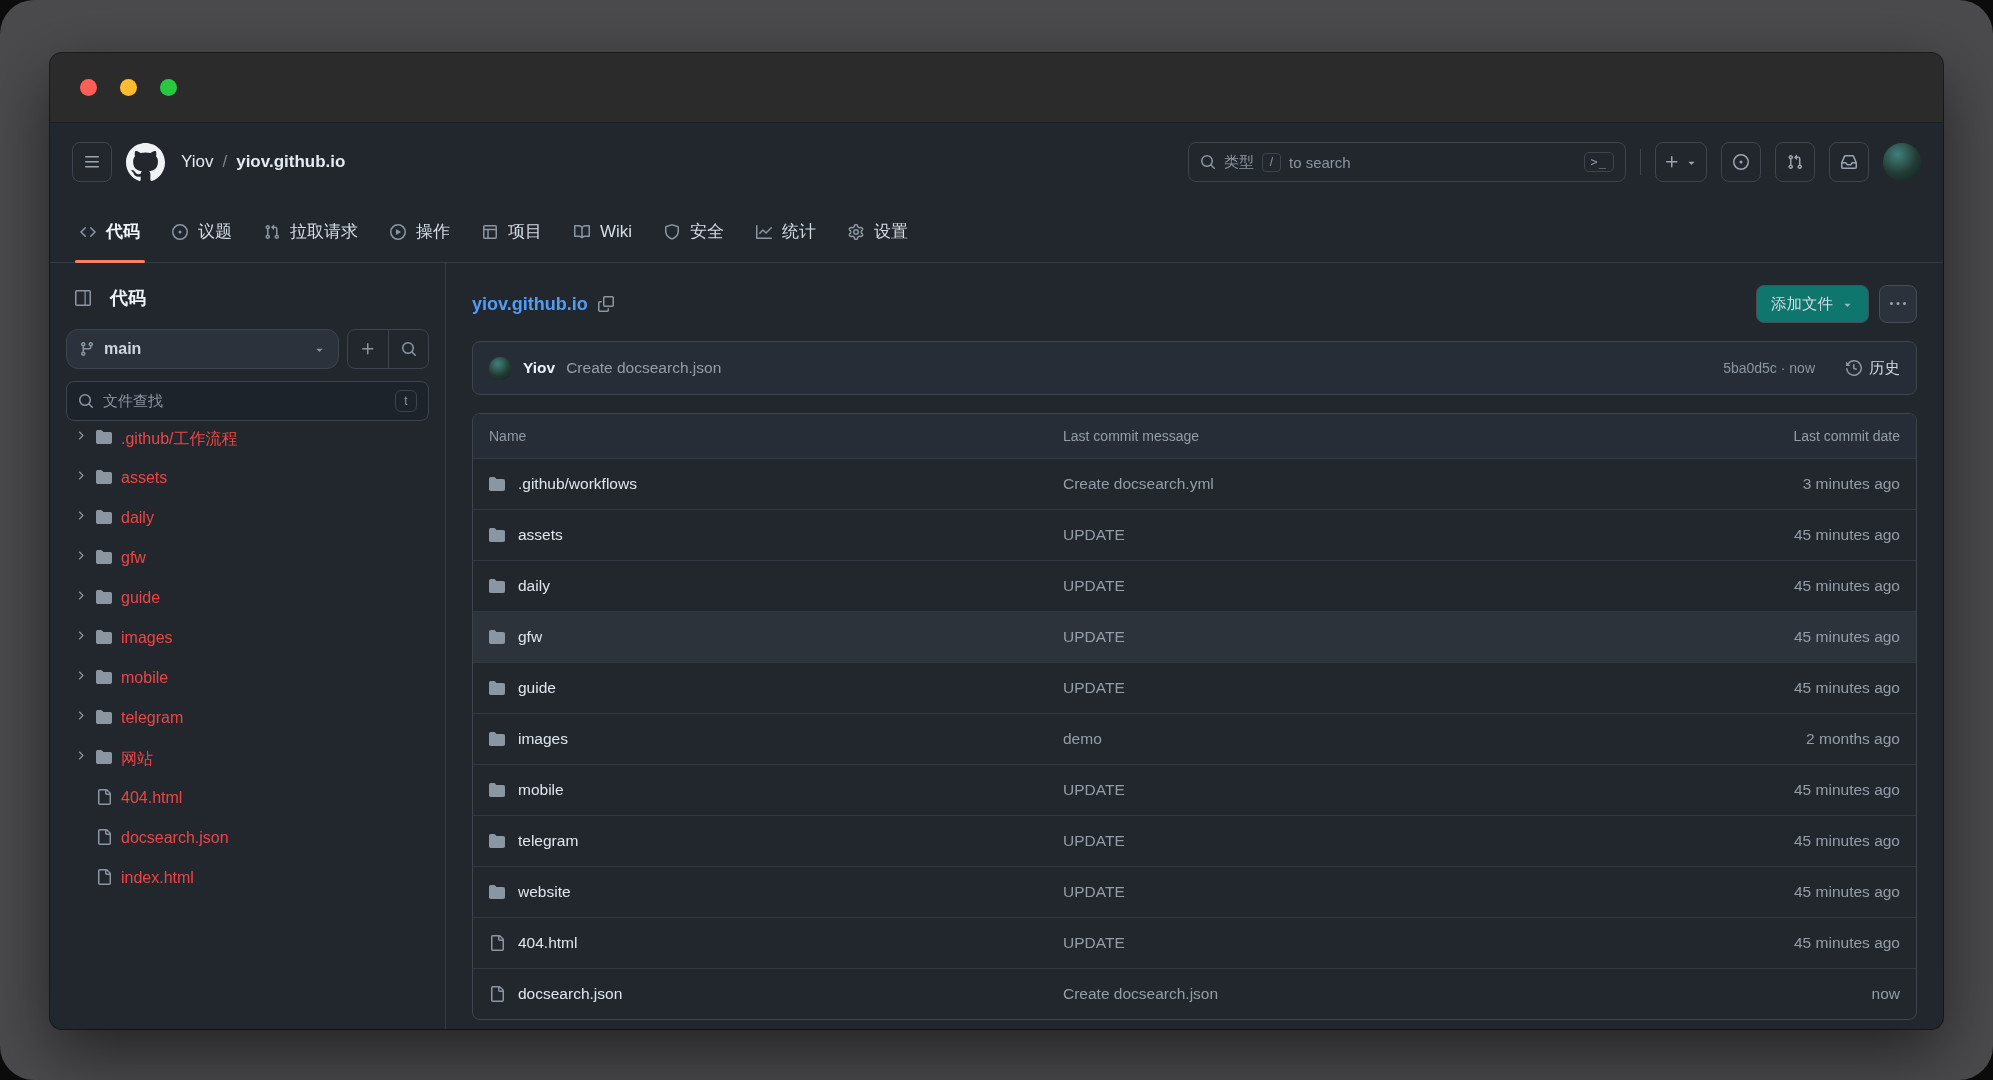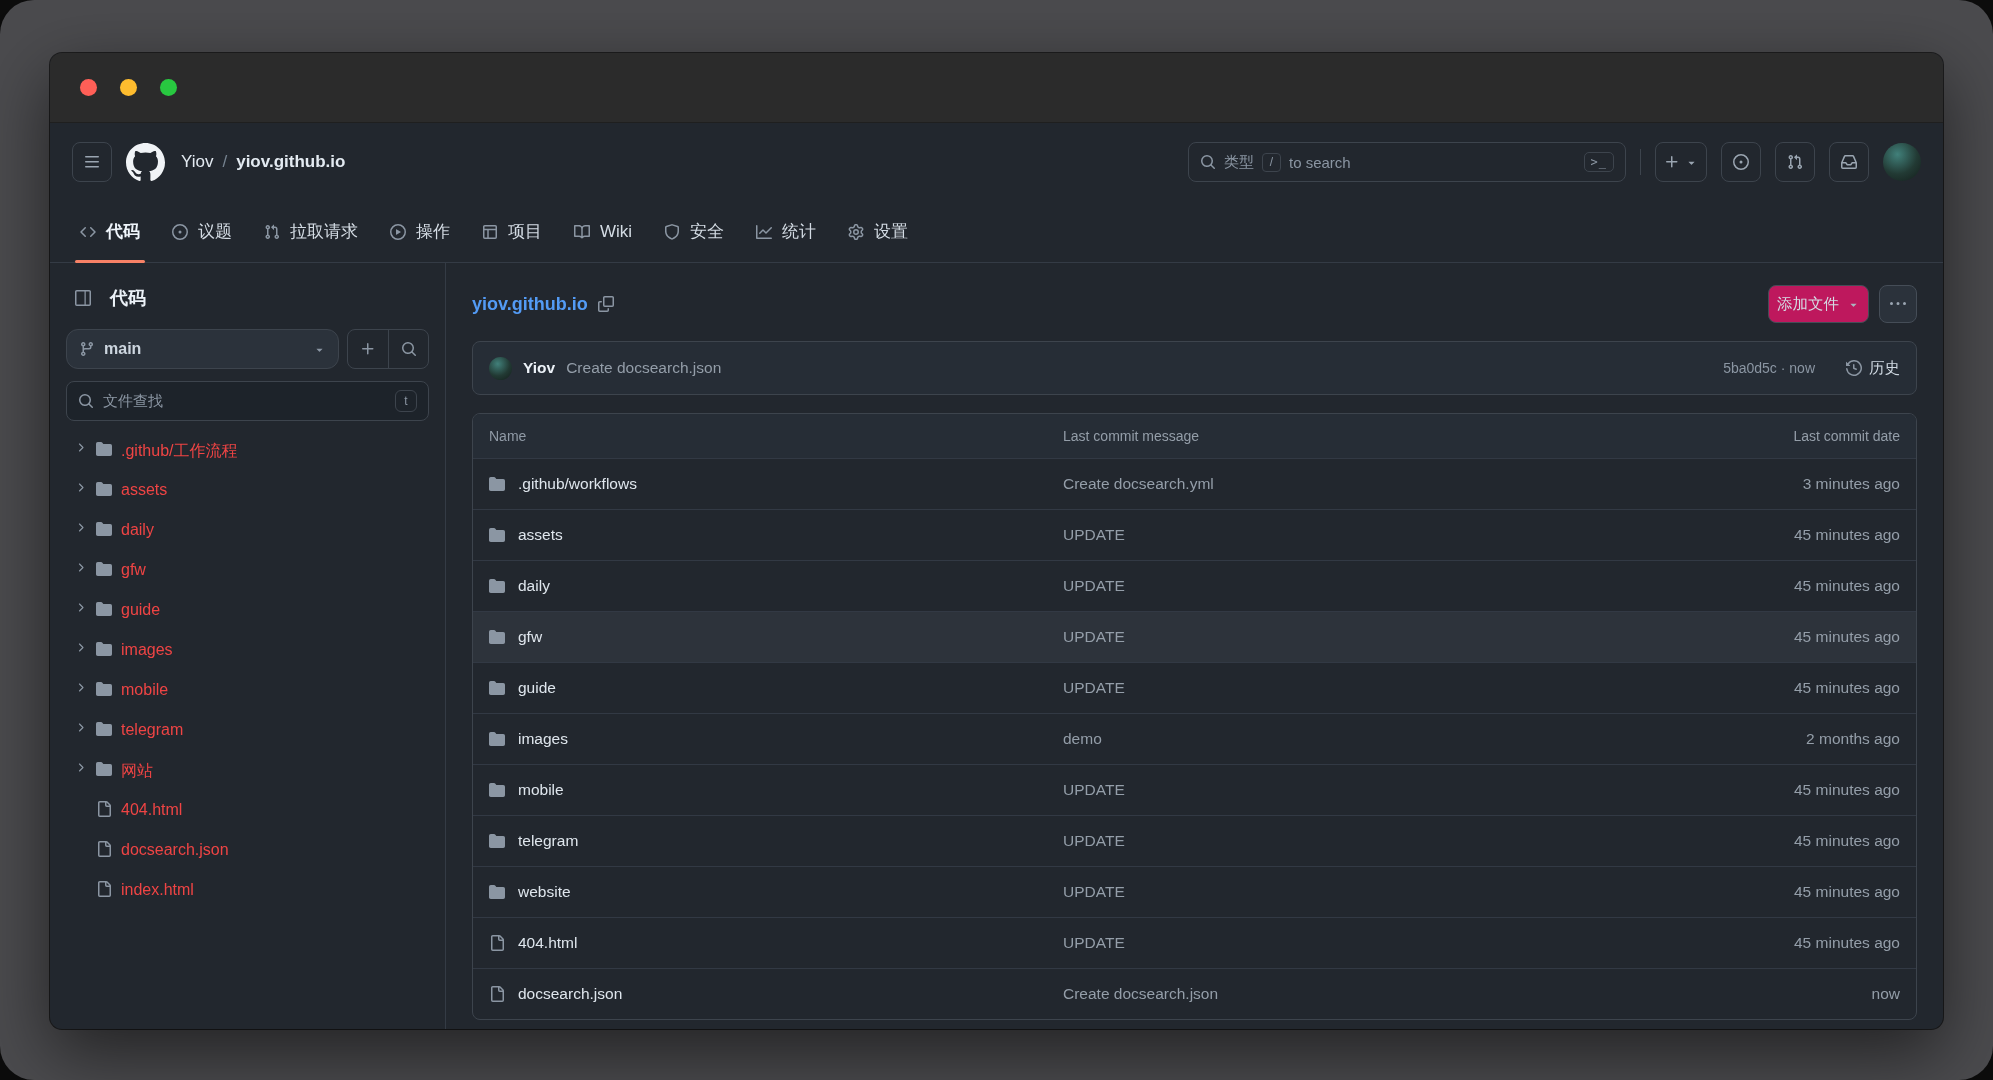--- a/index.html
+++ b/index.html
@@ -50,35 +50,35 @@
            justify-content:center;border-radius:6px}
   .side-title{font-size:18px;font-weight:700;color:#ecf2f8}
   .branch-row{display:flex;gap:8px;margin-bottom:12px}
   .branch-btn{flex:1;height:40px;background:#2b323b;border:1px solid var(--border,#3d444d);border-radius:12px;display:flex;
               align-items:center;gap:9px;padding:0 12px;color:#cdd6df;font-size:16px;font-weight:600}
   .branch-btn .ic16,.branch-btn .caret{color:#8b96a3}
   .btn-group{display:flex;border:1px solid var(--border,#3d444d);border-radius:8px;overflow:hidden}
   .btn-group button{width:40px;height:38px;background:transparent;border:none;color:#8b96a3;display:flex;align-items:center;justify-content:center}
   .btn-group button + button{border-left:1px solid var(--border,#3d444d)}
   .file-search{height:40px;border:1px solid var(--border,#3d444d);border-radius:8px;background:#1d232a;display:flex;
-               align-items:center;gap:9px;padding:0 11px;color:#8b96a3;font-size:15px;margin-bottom:20px;cursor:text}
+               align-items:center;gap:9px;padding:0 11px;color:#8b96a3;font-size:15px;margin-bottom:8px;cursor:text}
   .tkey{width:22px;height:22px;border:1px solid var(--border,#3d444d);border-radius:6px;display:flex;align-items:center;
         justify-content:center;font-size:12px;color:#8b96a3}
   .tree{list-style:none}
   .tree-item{height:40px;display:flex;align-items:flex-start;gap:9px;padding:0 8px;border-radius:6px;font-size:16px;color:#ef4444;cursor:pointer}
   .chev{width:13px;height:13px;fill:#8b96a3;flex:none}
   .chev.ph{visibility:hidden}
   .tree-item .ic16{color:#8b96a3}
   
   .main{flex:1;display:flex;flex-direction:column;padding:22px 26px 0;overflow:hidden}
   .main-top{display:flex;align-items:center;flex:none}
   .repo-link{font-size:18px;font-weight:700;color:var(--link,#539bf5)}
   .copybtn{margin-left:10px;color:#8b96a3;background:transparent;border:none;display:flex;align-items:center}
-  .btn{height:38px;border:1px solid #454d57;background:#be185d;border-radius:8px;color:#d4dce4;font-size:15.5px;
-       display:flex;align-items:center;gap:8px;padding:0 8px}
+  .btn{height:38px;border:1px solid #454d57;background:#0f766e;border-radius:8px;color:#d4dce4;font-size:15.5px;
+       display:flex;align-items:center;gap:8px;padding:0 14px}
   .btn .caret{color:#aab4bf}
   .btn.sq{width:38px;padding:0;justify-content:center;margin-left:10px;background:#2b323b;color:#9aa5b1}
   .commit-bar{margin-top:18px;height:54px;flex:none;border:1px solid var(--border,#3d444d);background:var(--subtle,#262d36);
               border-radius:8px;display:flex;align-items:center;gap:11px;padding:0 16px}
   .commit-author{font-weight:700;font-size:15.5px;color:#ecf2f8}
   .commit-msg{font-size:15.5px;color:#949ea9}
   .commit-sha{font-size:14px;color:#8b96a3}
   .history{display:flex;align-items:center;gap:7px;color:#cfd8e1;font-size:15.5px;margin-left:20px}
   .history .ic16{color:#8b96a3}
   

